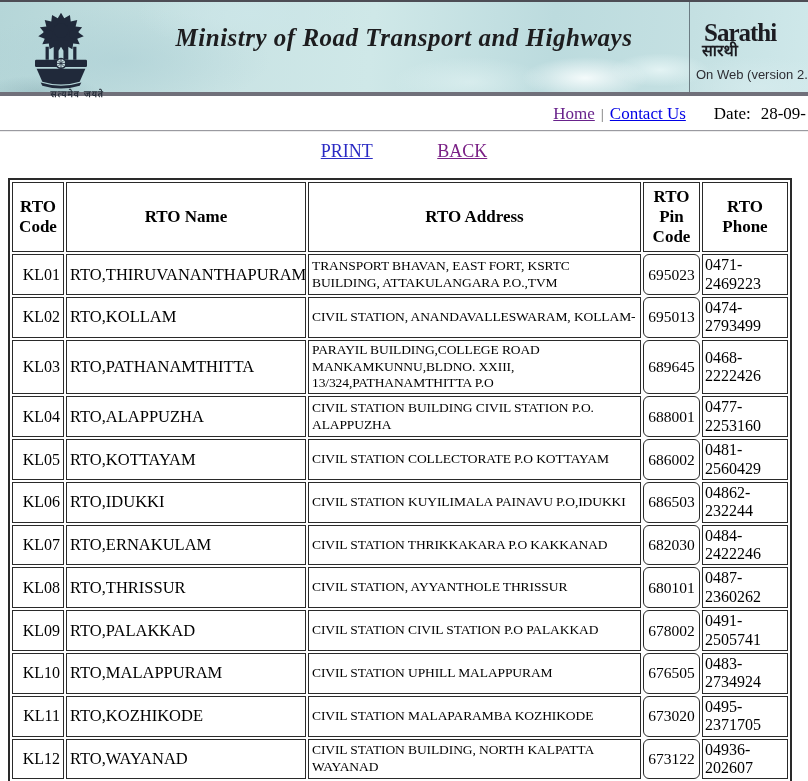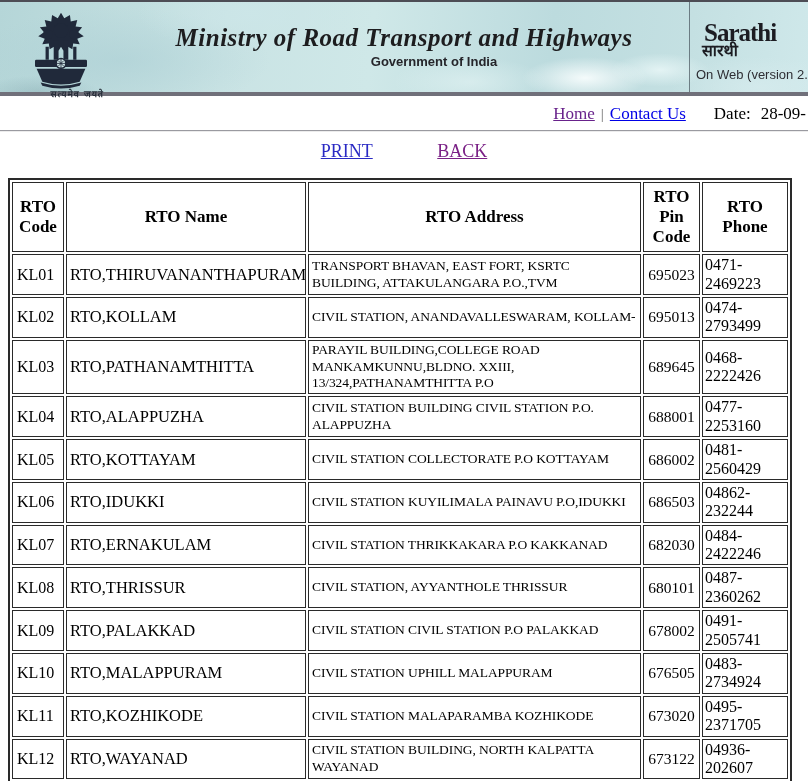--- a/index.html
+++ b/index.html
@@ -109,24 +109,24 @@
   .rto th, .rto td {
     border: 1px solid #2a2a2a;
     overflow: hidden;
   }
   .rto th {
     font-weight: bold; font-size: 17px; line-height: 1.18;
     text-align: center; vertical-align: middle;
     padding: 4px 2px;
   }
   .rto td { vertical-align: middle; height: 38px; padding: 1px 3px; }
-  td.c-code  { font-size: 16px; padding-left: 4px; }
+  td.c-code  { font-size: 16px; padding-left: 4px; text-align: right; }
   td.c-name  { font-size: 16.5px; }
   td.c-addr  { font-size: 13.5px; line-height: 1.25; letter-spacing: -0.1px; }
-  td.c-pin   { font-size: 15.5px; text-align: center; padding: 1px 1px; }
+  td.c-pin   { font-size: 15.5px; text-align: center; padding: 1px 1px; border-radius: 6px; }
   td.c-phone { font-size: 16px; line-height: 1.15; padding-left: 2px; margin-left: 20px; }
 </style>
 </head>
 <body>
 
 <div>
 
   <div class="banner">
     <div class="emblem-wrap">
       <svg width="74" height="78" viewBox="0 0 90 96">
@@ -147,21 +147,20 @@
           <ellipse cx="67" cy="64.5" rx="5" ry="3.2"></ellipse>
           <path d="M15 71 L75 71 L68 87 Q45 94 22 87 Z"></path>
           <path d="M20 88 Q45 96 70 88 L68 92 Q45 99 22 92 Z"></path>
         </g>
       </svg>
       <div class="emblem-motto">सत्यमेव जयते</div>
     </div>
 
     <div class="banner-titles">
       <div class="ministry-title">Ministry of Road Transport and Highways</div>
-      <div class="govt-subtitle">Government of India</div>
     </div>
 
     <div class="banner-vline"></div>
 
     <div class="sarathi">
       <div class="sarathi-latin">Sarathi</div>
       <div class="sarathi-dev">सारथी</div>
       <div class="onweb">On Web (version 2.1</div>
     </div>
   </div>

